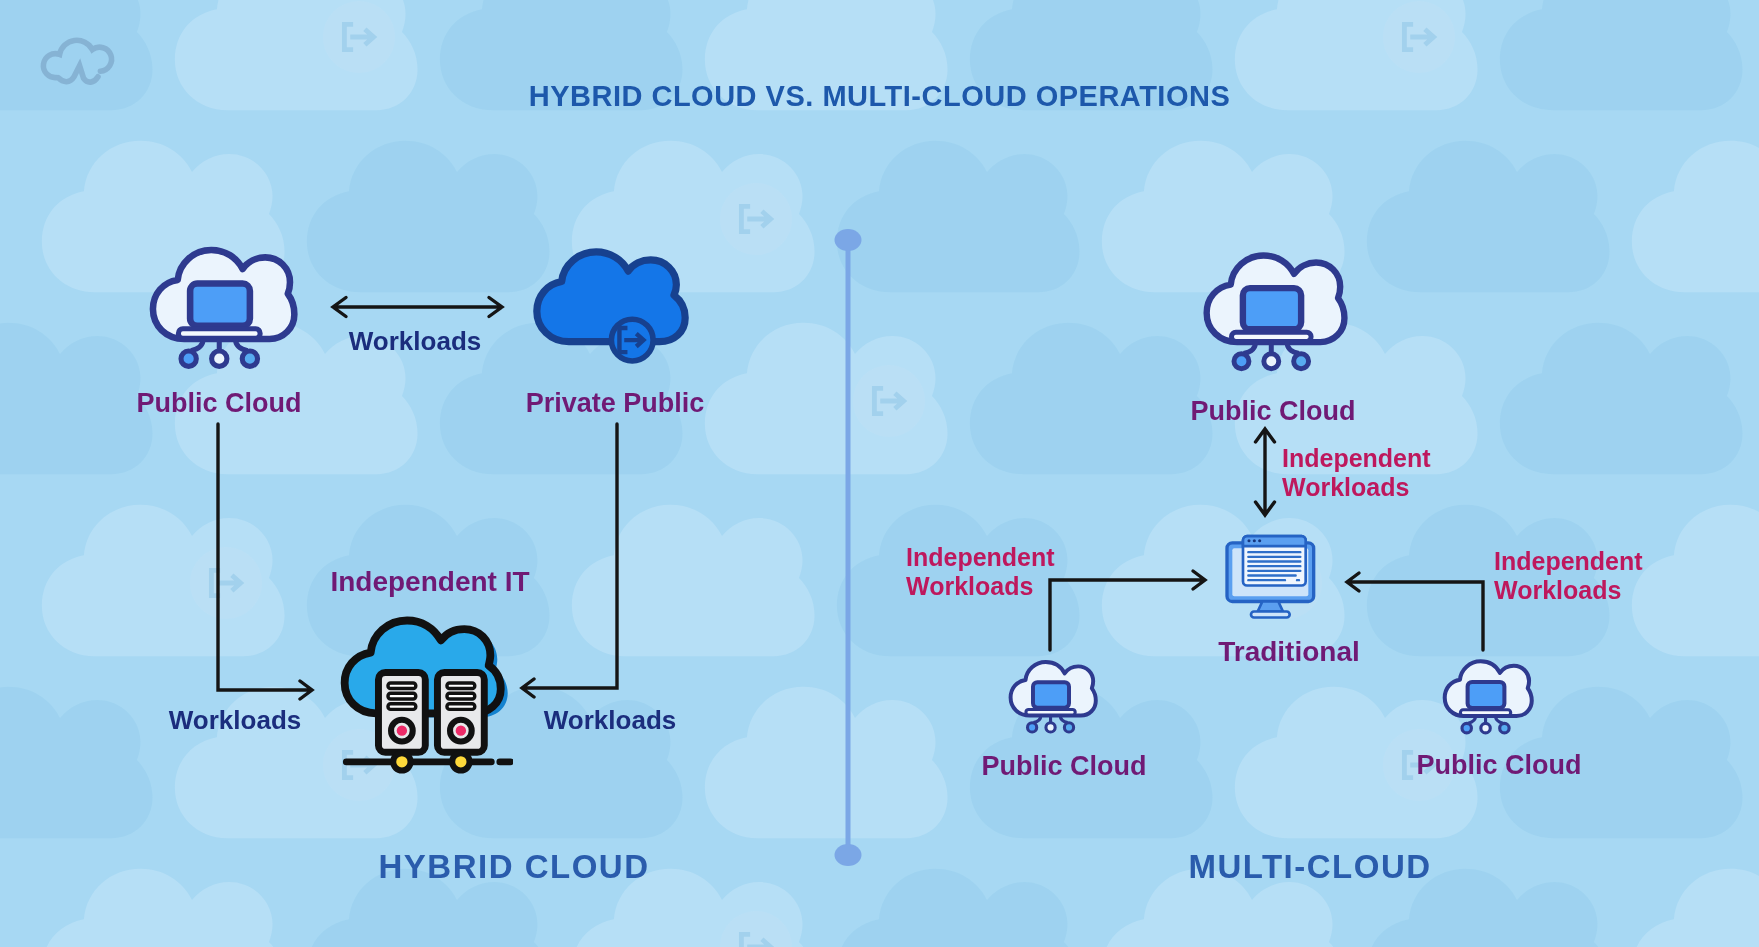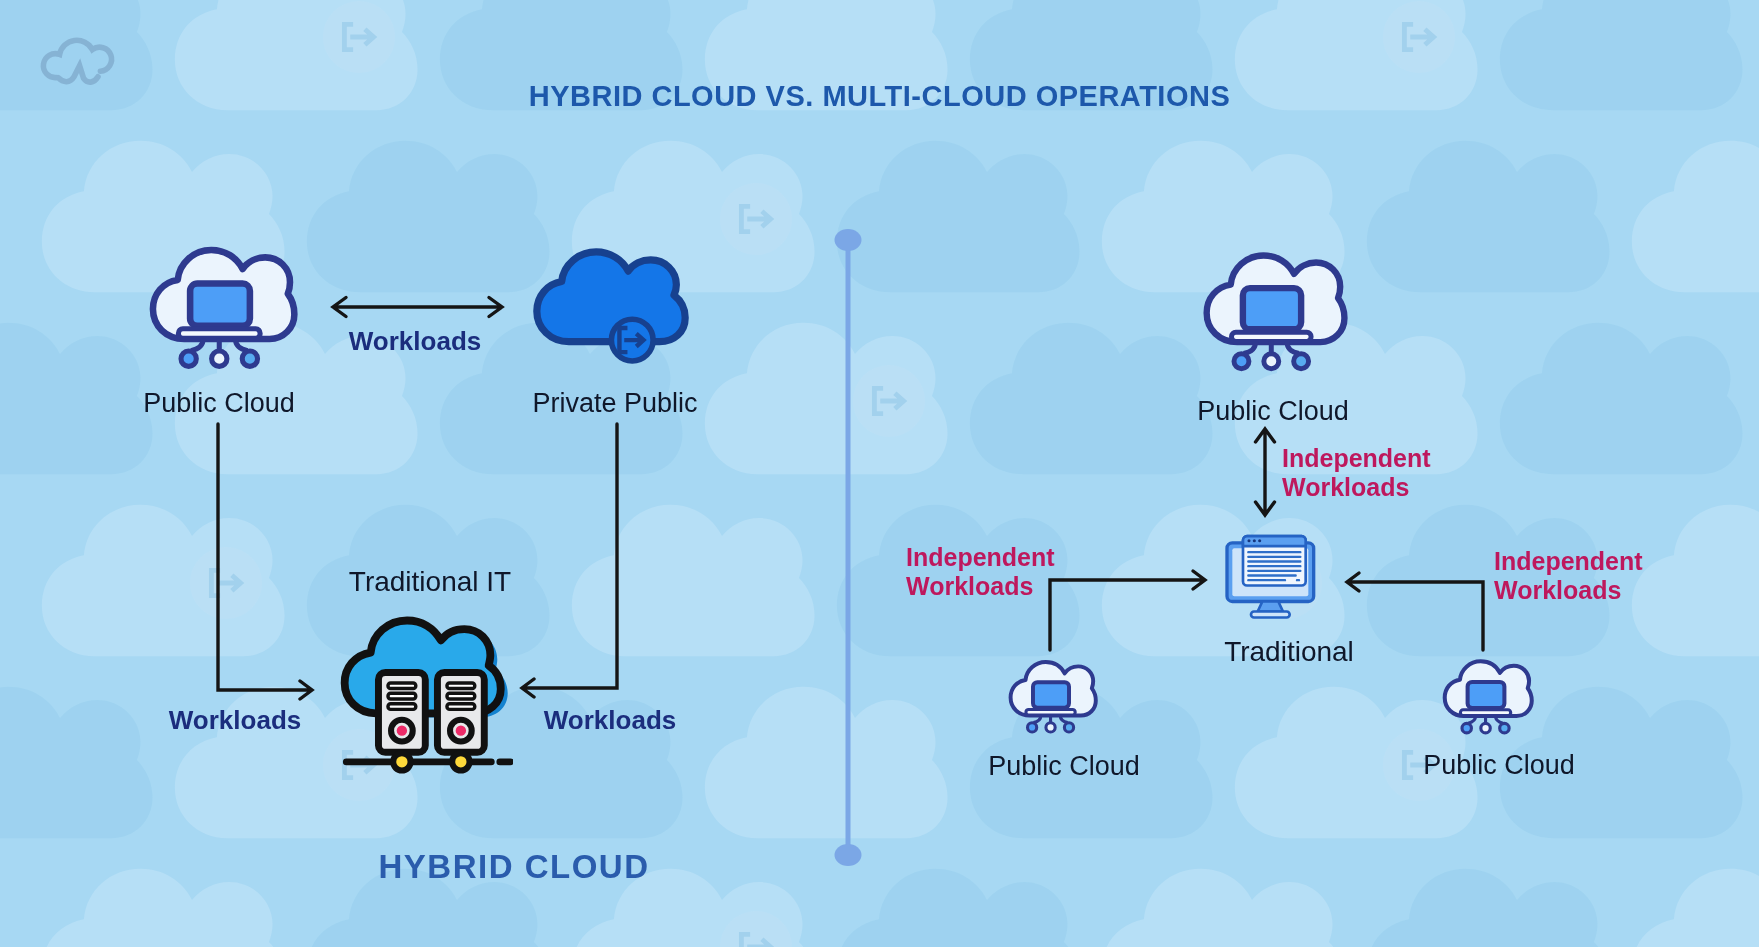--- a/index.html
+++ b/index.html
@@ -5,22 +5,22 @@
   html,body{margin:0;padding:0;background:#8fc4e4;}
   .canvas{position:relative;width:1759px;height:947px;background:#a7d8f3;overflow:hidden;
           font-family:"Liberation Sans",sans-serif;}
   svg{overflow:visible;}
   .bg{position:absolute;left:0;top:0;width:1759px;height:947px;}
   .overlay{position:absolute;left:0;top:0;width:1759px;height:947px;pointer-events:none;}
   .brand{position:absolute;left:34px;top:28px;width:80px;height:64px;opacity:.5;}
   .title{position:absolute;top:80px;left:0;width:100%;margin:0;text-align:center;
          font-size:29px;font-weight:800;letter-spacing:.5px;color:#1d58ab;}
   .icon{position:absolute;}
-  .node-label{position:absolute;transform:translateX(-50%);font-size:27px;font-weight:400;
-              color:#0f172a;white-space:nowrap;}
+  .node-label{position:absolute;transform:translateX(-50%);font-size:27px;font-weight:700;
+              color:#701a75;white-space:nowrap;}
   .node-label.big{font-size:28px;}
   .edge-label{position:absolute;transform:translateX(-50%);font-size:26px;font-weight:600;
               color:#1b2d7d;white-space:nowrap;}
   .iw-label{position:absolute;font-size:25px;font-weight:600;color:#be185d;line-height:29px;
             white-space:nowrap;}
   .footer-label{position:absolute;transform:translateX(-50%);font-size:33px;font-weight:800;
                 letter-spacing:1.5px;color:#2a5cac;white-space:nowrap;}
 </style>
 </head>
 <body>
@@ -205,21 +205,21 @@
     </svg>
   <div class="node-label" style="left:219px;top:388px">Public Cloud</div>
 
   <div class="edge-label" style="left:415px;top:326px">Workloads</div>
 
   <svg class="icon" style="left:524px;top:238px;width:170px;height:132px" viewBox="0 0 212 162">
       <use href="#sym-privcloud"></use>
     </svg>
   <div class="node-label" style="left:615px;top:388px">Private Public</div>
 
-  <div class="node-label big" style="left:430px;top:566px">Traditional IT</div>
+  <div class="node-label big" style="left:430px;top:566px">Independent IT</div>
   <svg class="icon" style="left:335px;top:604px;width:178px;height:170px" viewBox="0 0 205 196">
       <use href="#sym-tradit"></use>
     </svg>
 
   <div class="edge-label" style="left:235px;top:705px">Workloads</div>
   <div class="edge-label" style="left:610px;top:705px">Workloads</div>
 
   <div class="footer-label" style="left:514px;top:848px">HYBRID CLOUD</div>
 
   <svg class="icon" style="left:1196px;top:236px;width:152px;height:144px" viewBox="0 0 214 182">
@@ -249,14 +249,15 @@
   <svg class="icon" style="left:1004px;top:650px;width:94px;height:89px" viewBox="0 0 214 182">
       <use href="#sym-pubcloud"></use>
     </svg>
   <div class="node-label" style="left:1064px;top:751px">Public Cloud</div>
 
   <svg class="icon" style="left:1438px;top:650px;width:96px;height:89px" viewBox="0 0 214 182">
       <use href="#sym-pubcloud"></use>
     </svg>
   <div class="node-label" style="left:1499px;top:750px">Public Cloud</div>
 
+  <div class="footer-label" style="left:1310px;top:848px">MULTI-CLOUD</div>
 
 </div>
 
 </body></html>

